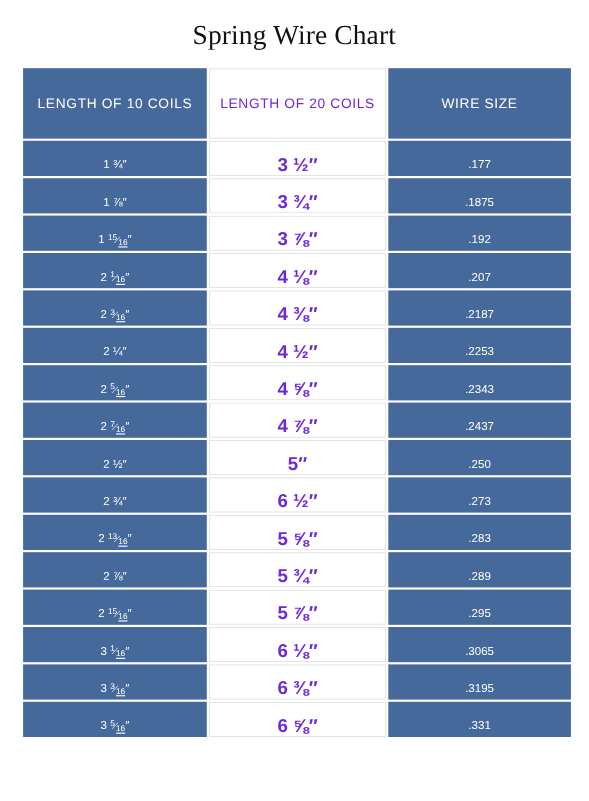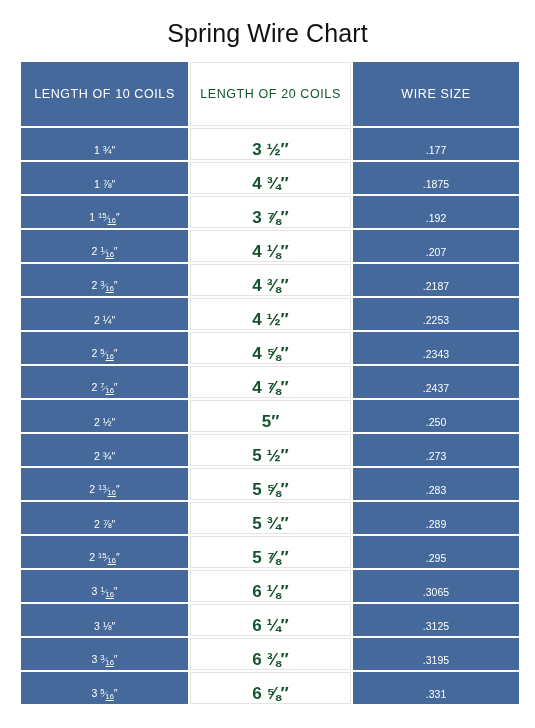--- a/index.html
+++ b/index.html
@@ -25,20 +25,21 @@
   .chart-title {
     text-align: center;
     font-size: 25px;
     font-weight: 400;
     color: #111111;
     letter-spacing: 0.1px;
     padding-top: 16px;
     padding-bottom: 0;
     margin: 0;
     line-height: 34px;
+    font-family: Liberation Serif, serif;
   }
 
   .table-wrap {
     position: absolute;
     left: 21px;
     top: 62px;
     width: 494px;
   }
 
   .wire-table {
@@ -69,21 +70,21 @@
     letter-spacing: 0.6px;
   }
 
   .cell-blue {
     background: #45699b;
     color: #ffffff;
   }
 
   .cell-white {
     background: #ffffff;
-    color: #14532d;
+    color: #6d28d9;
     box-shadow: inset 0 0 0 1px #e3e3e3;
   }
 
   td.cell-blue {
     font-size: 10.5px;
     font-weight: 400;
   }
 
   td.cell-white {
     font-size: 17px;
@@ -142,21 +143,21 @@
         </tr>
       </thead>
       <tbody id="tbody">
           <tr>
             <td class="cell-blue"><span class="val">1 ¾″</span></td>
             <td class="cell-white"><span class="val">3 ½″</span></td>
             <td class="cell-blue"><span class="val">.177</span></td>
           </tr>
           <tr>
             <td class="cell-blue"><span class="val">1 ⅞″</span></td>
-            <td class="cell-white"><span class="val">4 ¾″</span></td>
+            <td class="cell-white"><span class="val">3 ¾″</span></td>
             <td class="cell-blue"><span class="val">.1875</span></td>
           </tr>
           <tr>
             <td class="cell-blue"><span class="val">1 <span class="frac"><span class="num">15</span><span class="bar">⁄</span><span class="den">16</span></span>″</span></td>
             <td class="cell-white"><span class="val">3 ⅞″</span></td>
             <td class="cell-blue"><span class="val">.192</span></td>
           </tr>
           <tr>
             <td class="cell-blue"><span class="val">2 <span class="frac"><span class="num">1</span><span class="bar">⁄</span><span class="den">16</span></span>″</span></td>
             <td class="cell-white"><span class="val">4 ⅛″</span></td>
@@ -182,21 +183,21 @@
             <td class="cell-white"><span class="val">4 ⅞″</span></td>
             <td class="cell-blue"><span class="val">.2437</span></td>
           </tr>
           <tr>
             <td class="cell-blue"><span class="val">2 ½″</span></td>
             <td class="cell-white"><span class="val">5″</span></td>
             <td class="cell-blue"><span class="val">.250</span></td>
           </tr>
           <tr>
             <td class="cell-blue"><span class="val">2 ¾″</span></td>
-            <td class="cell-white"><span class="val">5 ½″</span></td>
+            <td class="cell-white"><span class="val">6 ½″</span></td>
             <td class="cell-blue"><span class="val">.273</span></td>
           </tr>
           <tr>
             <td class="cell-blue"><span class="val">2 <span class="frac"><span class="num">13</span><span class="bar">⁄</span><span class="den">16</span></span>″</span></td>
             <td class="cell-white"><span class="val">5 ⅝″</span></td>
             <td class="cell-blue"><span class="val">.283</span></td>
           </tr>
           <tr>
             <td class="cell-blue"><span class="val">2 ⅞″</span></td>
             <td class="cell-white"><span class="val">5 ¾″</span></td>
@@ -206,25 +207,20 @@
             <td class="cell-blue"><span class="val">2 <span class="frac"><span class="num">15</span><span class="bar">⁄</span><span class="den">16</span></span>″</span></td>
             <td class="cell-white"><span class="val">5 ⅞″</span></td>
             <td class="cell-blue"><span class="val">.295</span></td>
           </tr>
           <tr>
             <td class="cell-blue"><span class="val">3 <span class="frac"><span class="num">1</span><span class="bar">⁄</span><span class="den">16</span></span>″</span></td>
             <td class="cell-white"><span class="val">6 ⅛″</span></td>
             <td class="cell-blue"><span class="val">.3065</span></td>
           </tr>
           <tr>
-            <td class="cell-blue"><span class="val">3 ⅛″</span></td>
-            <td class="cell-white"><span class="val">6 ¼″</span></td>
-            <td class="cell-blue"><span class="val">.3125</span></td>
-          </tr>
-          <tr>
             <td class="cell-blue"><span class="val">3 <span class="frac"><span class="num">3</span><span class="bar">⁄</span><span class="den">16</span></span>″</span></td>
             <td class="cell-white"><span class="val">6 ⅜″</span></td>
             <td class="cell-blue"><span class="val">.3195</span></td>
           </tr>
           <tr>
             <td class="cell-blue"><span class="val">3 <span class="frac"><span class="num">5</span><span class="bar">⁄</span><span class="den">16</span></span>″</span></td>
             <td class="cell-white"><span class="val">6 ⅝″</span></td>
             <td class="cell-blue"><span class="val">.331</span></td>
           </tr>
         </tbody>

